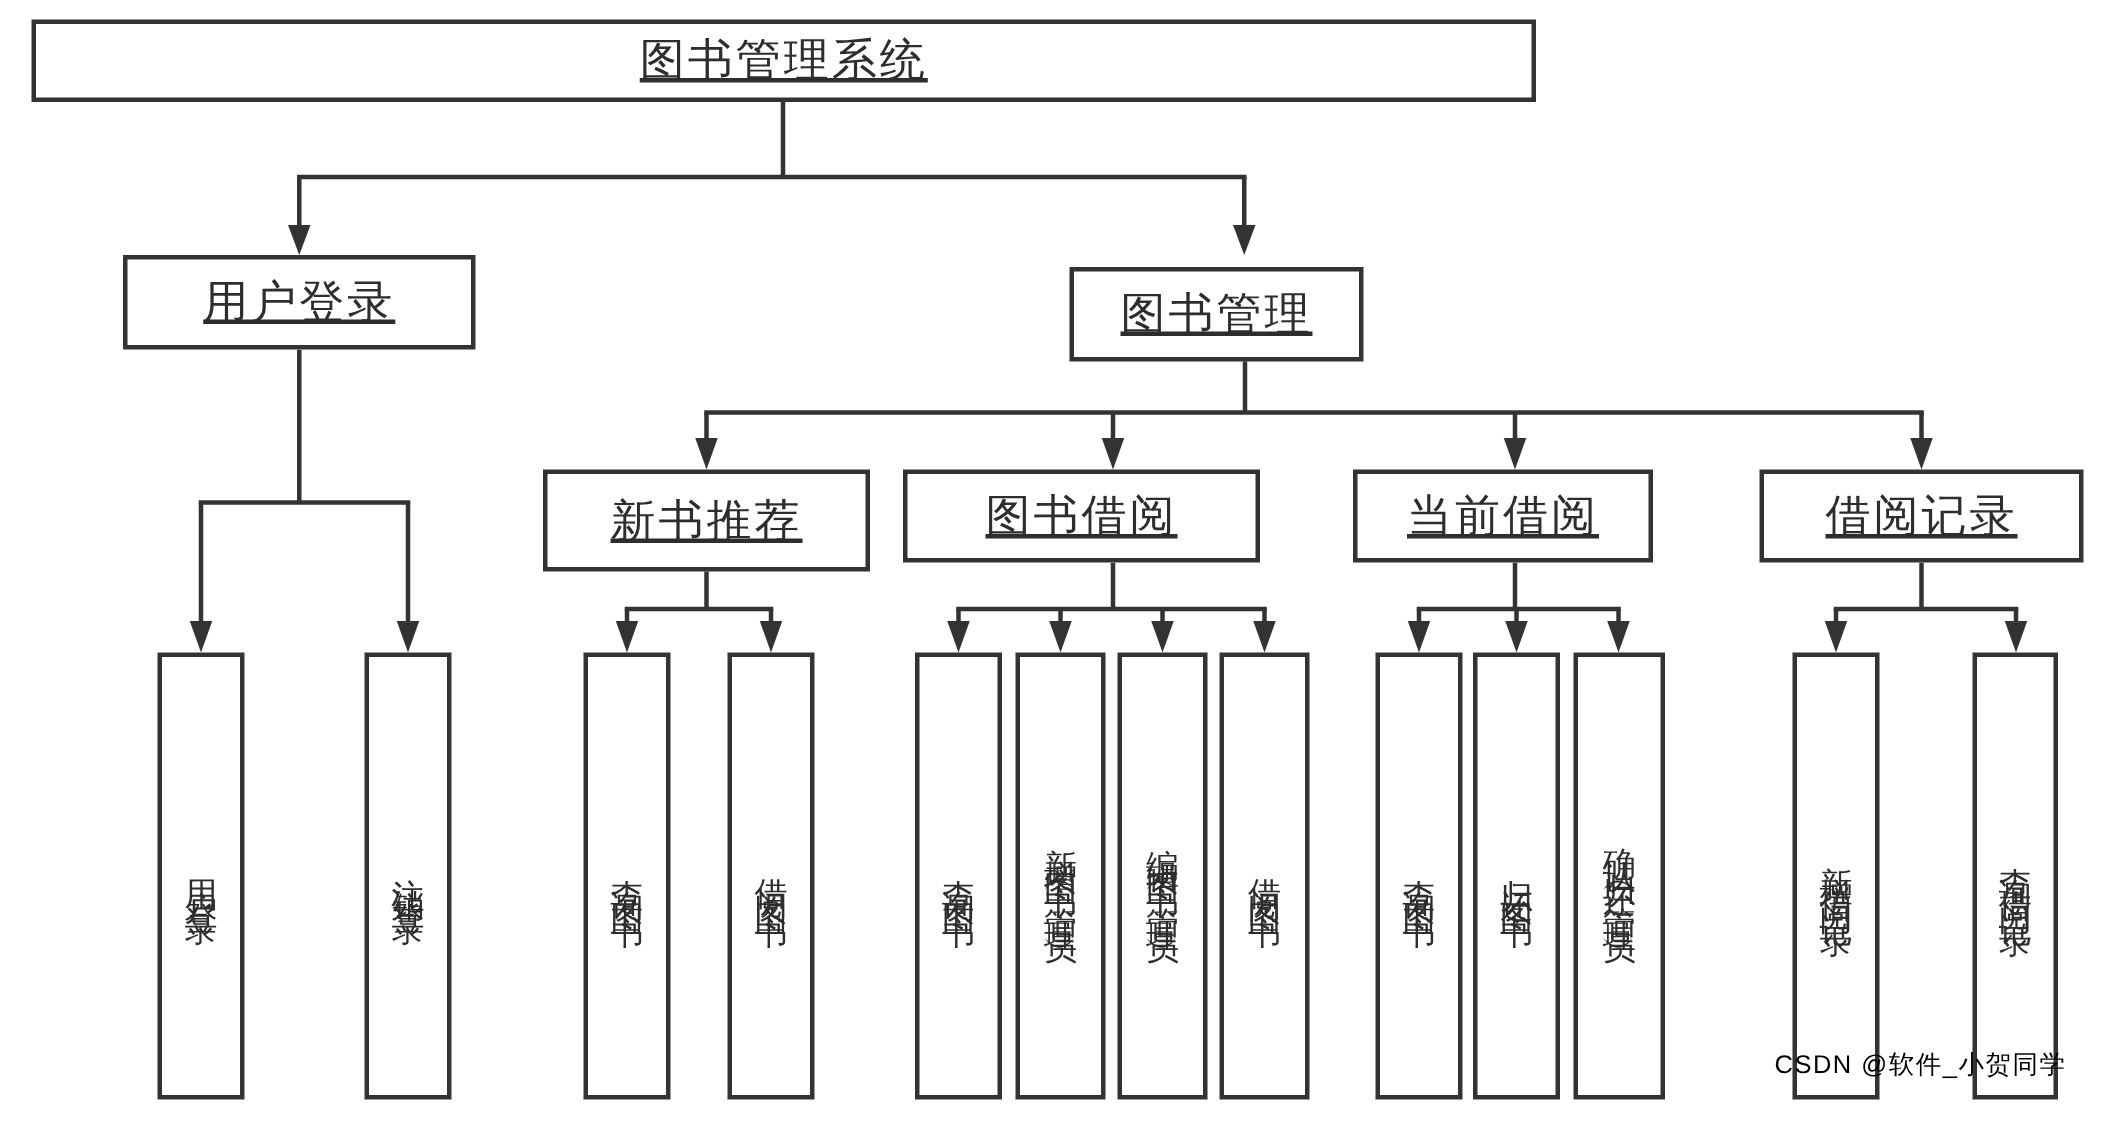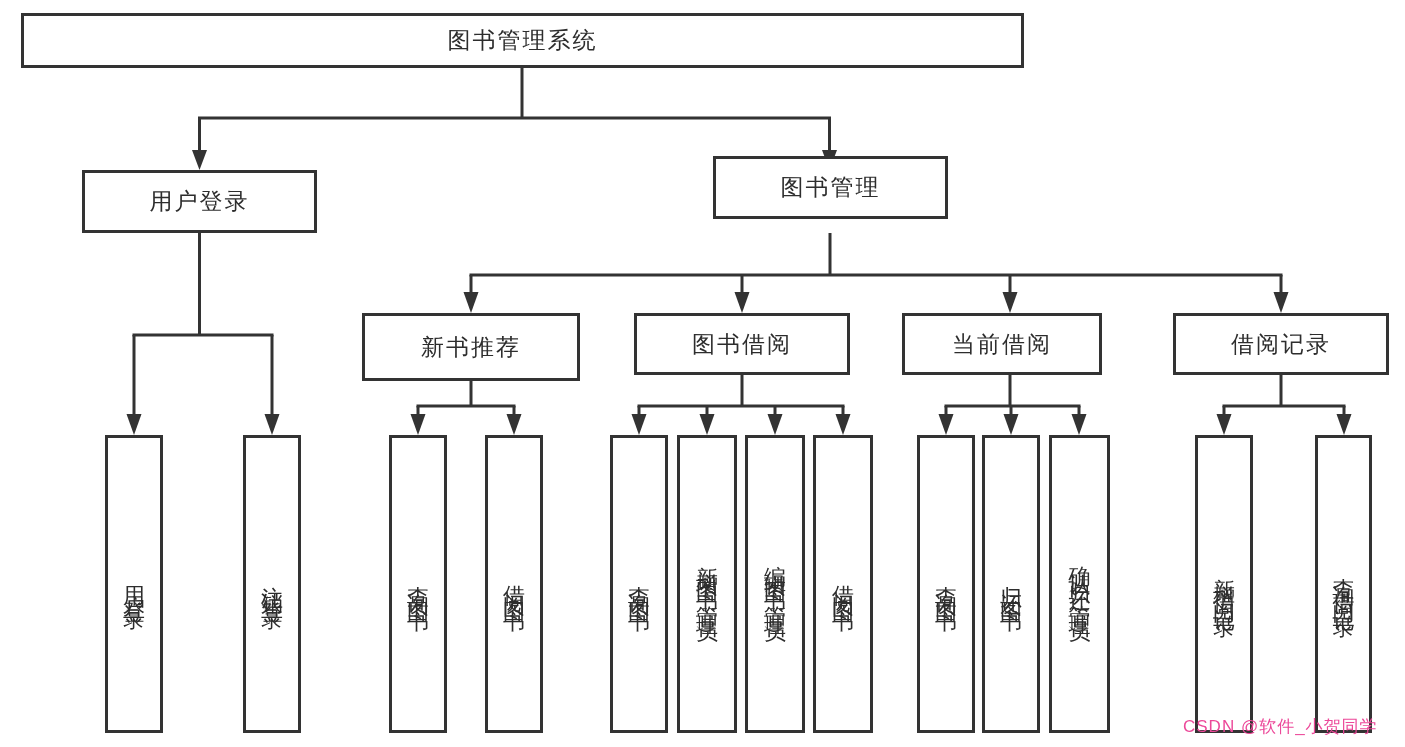--- a/index.html
+++ b/index.html
@@ -18,39 +18,40 @@
     position: absolute;
     box-sizing: border-box;
     border: 3px solid #333333;
     background: #ffffff;
     display: flex;
     align-items: center;
     justify-content: center;
     color: #2d2d2d;
   }
   .node.head .lbl {
-    font-size: 23px;
+    font-size: 30px;
     letter-spacing: 2px;
     white-space: nowrap;
+    text-decoration: underline;
   }
   .node.vert .lbl {
     writing-mode: vertical-rl;
     text-orientation: mixed;
     font-size: 22px;
     letter-spacing: 8px;
     line-height: 1;
     white-space: nowrap;
   }
   .watermark {
     position: absolute;
     left: 1183px;
-    top: 715px;
+    top: 698px;
     font-size: 17px;
     letter-spacing: 1px;
-    color: #ec4899;
+    color: #000000;
     white-space: nowrap;
   }
 </style>
 </head>
 <body>
 
 <div class="stage">
 
   <svg class="wires" width="1405" height="747" viewBox="0 0 1405 747">
 
@@ -128,28 +129,28 @@
     </g>
   </svg>
 
   <div class="node head" style="left:21px;top:13px;width:1003px;height:55px">
     <span class="lbl">图书管理系统</span>
   </div>
 
   <div class="node head" style="left:82px;top:170px;width:235px;height:63px">
     <span class="lbl">用户登录</span>
   </div>
-  <div class="node head" style="left:713px;top:156px;width:235px;height:63px">
+  <div class="node head" style="left:713px;top:178px;width:196px;height:63px">
     <span class="lbl">图书管理</span>
   </div>
 
   <div class="node head" style="left:362px;top:313px;width:218px;height:68px">
     <span class="lbl">新书推荐</span>
   </div>
-  <div class="node head" style="left:634px;top:313px;width:216px;height:62px">
+  <div class="node head" style="left:602px;top:313px;width:238px;height:62px">
     <span class="lbl">图书借阅</span>
   </div>
   <div class="node head" style="left:902px;top:313px;width:200px;height:62px">
     <span class="lbl">当前借阅</span>
   </div>
   <div class="node head" style="left:1173px;top:313px;width:216px;height:62px">
     <span class="lbl">借阅记录</span>
   </div>
 
   <div class="node vert" style="left:105px;top:435px;width:58px;height:298px">

